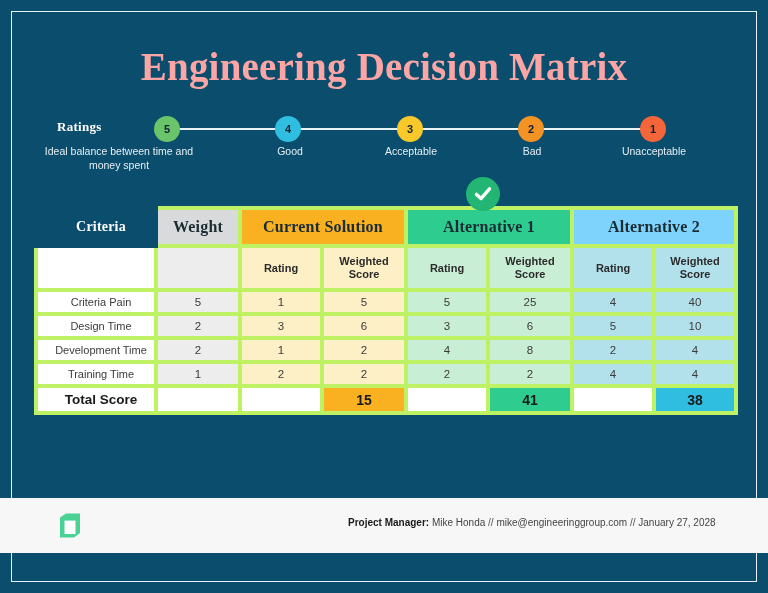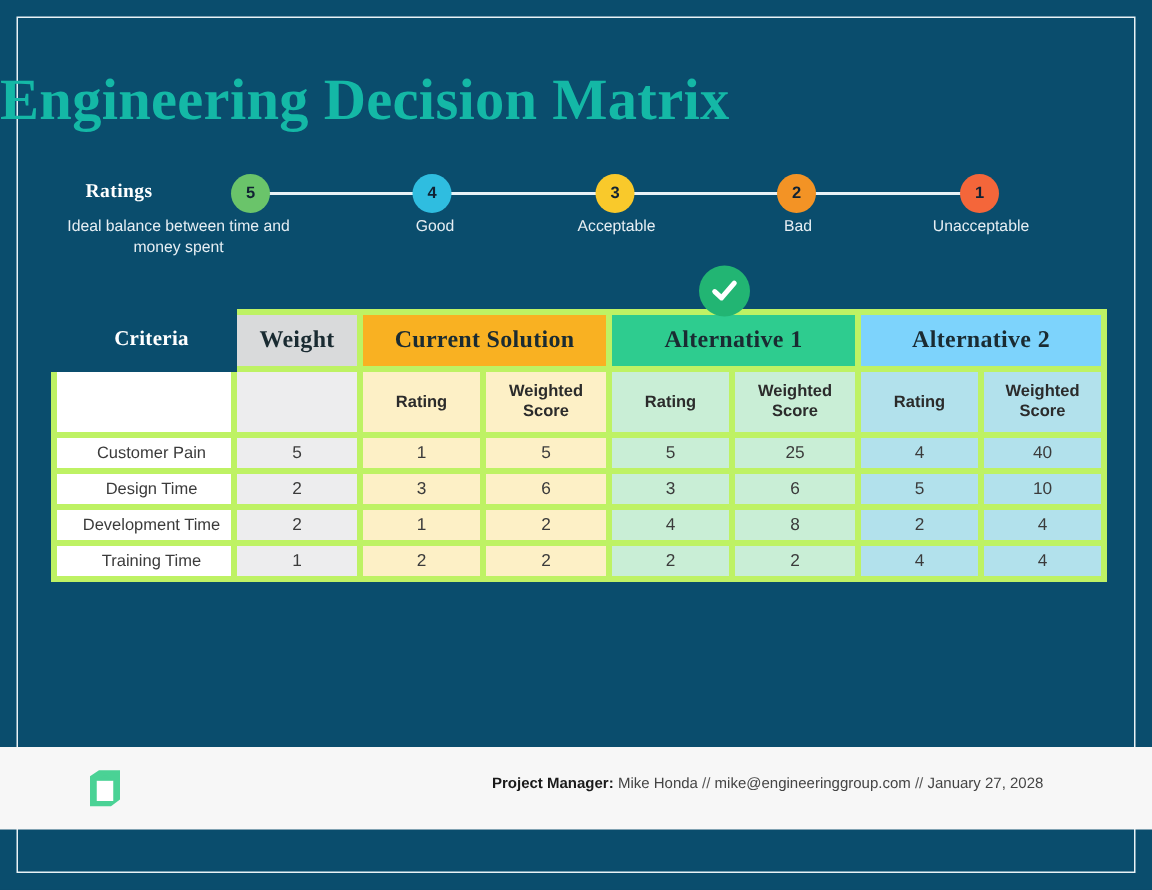--- a/index.html
+++ b/index.html
@@ -20,26 +20,26 @@
     left:11px;top:11px;right:11px;bottom:11px;
     border:1.5px solid #e9f2f6;
     pointer-events:none;
     box-sizing:border-box;
   }
 
   
   .title{
     position:absolute;
     top:44px;left:0;right:0;
-    text-align:left;
+    text-align:center;
     font-family:"Liberation Serif", serif;
     font-weight:bold;
     font-size:39px;
     letter-spacing:.2px;
-    color:#14b8a6;
+    color:#fca5a5;
   }
 
   
   .ratings-label{
     position:absolute;
     left:40px;top:119px;
     font-family:"Liberation Serif", serif;
     font-weight:bold;
     font-size:13px;
     color:#ffffff;
@@ -171,21 +171,21 @@
   .logo-box{
     position:absolute;left:57px;top:14px;
     width:26px;height:27px;
   }
   .brand{
     position:absolute;left:92px;top:20px;
     font-size:10.5px;font-weight:bold;color:#2b2b2b;
     letter-spacing:.9px;
   }
   .meta{
-    position:absolute;left:328px;top:19px;
+    position:absolute;left:348px;top:19px;
     font-size:10px;color:#444;white-space:nowrap;
   }
   .meta b{color:#1a1a1a;}
   .meta .sep{color:#555;}
 </style>
 </head>
 <body>
 
 <div id="page">
 
@@ -244,21 +244,21 @@
           <td class="sub-current">Rating</td>
           <td class="sub-current">Weighted Score</td>
           <td class="sub-alt1">Rating</td>
           <td class="sub-alt1">Weighted Score</td>
           <td class="sub-alt2">Rating</td>
           <td class="sub-alt2">Weighted Score</td>
         </tr>
       </thead>
       <tbody id="matrix-body">
           <tr class="row">
-            <td class="c-criteria">Customer Pain</td>
+            <td class="c-criteria">Criteria Pain</td>
             <td class="c-weight">5</td>
             <td class="c-current">1</td>
             <td class="c-current">5</td>
             <td class="c-alt1">5</td>
             <td class="c-alt1">25</td>
             <td class="c-alt2">4</td>
             <td class="c-alt2">40</td>
           </tr>
           <tr class="row">
             <td class="c-criteria">Design Time</td>
@@ -282,20 +282,30 @@
           </tr>
           <tr class="row">
             <td class="c-criteria">Training Time</td>
             <td class="c-weight">1</td>
             <td class="c-current">2</td>
             <td class="c-current">2</td>
             <td class="c-alt1">2</td>
             <td class="c-alt1">2</td>
             <td class="c-alt2">4</td>
             <td class="c-alt2">4</td>
+          </tr>
+          <tr class="total">
+            <td class="t-label">Total Score</td>
+            <td class="t-blank"></td>
+            <td class="t-blank"></td>
+            <td class="t-current">15</td>
+            <td class="t-blank"></td>
+            <td class="t-alt1">41</td>
+            <td class="t-blank"></td>
+            <td class="t-alt2">38</td>
           </tr>
         </tbody>
     </table>
   </div>
 
   <div class="footer">
     <div class="logo-box">
       <svg width="26" height="27" viewBox="0 0 26 27" aria-hidden="true">
         <path d="M3 5.5 L9 1.5 L23 1.5 L23 21 L17 25.5 L3 25.5 Z" fill="#4ad295"></path>
         <path d="M7.5 8.5 L18.5 8.5 L18.5 22 L7.5 22 Z" fill="#ffffff"></path>

